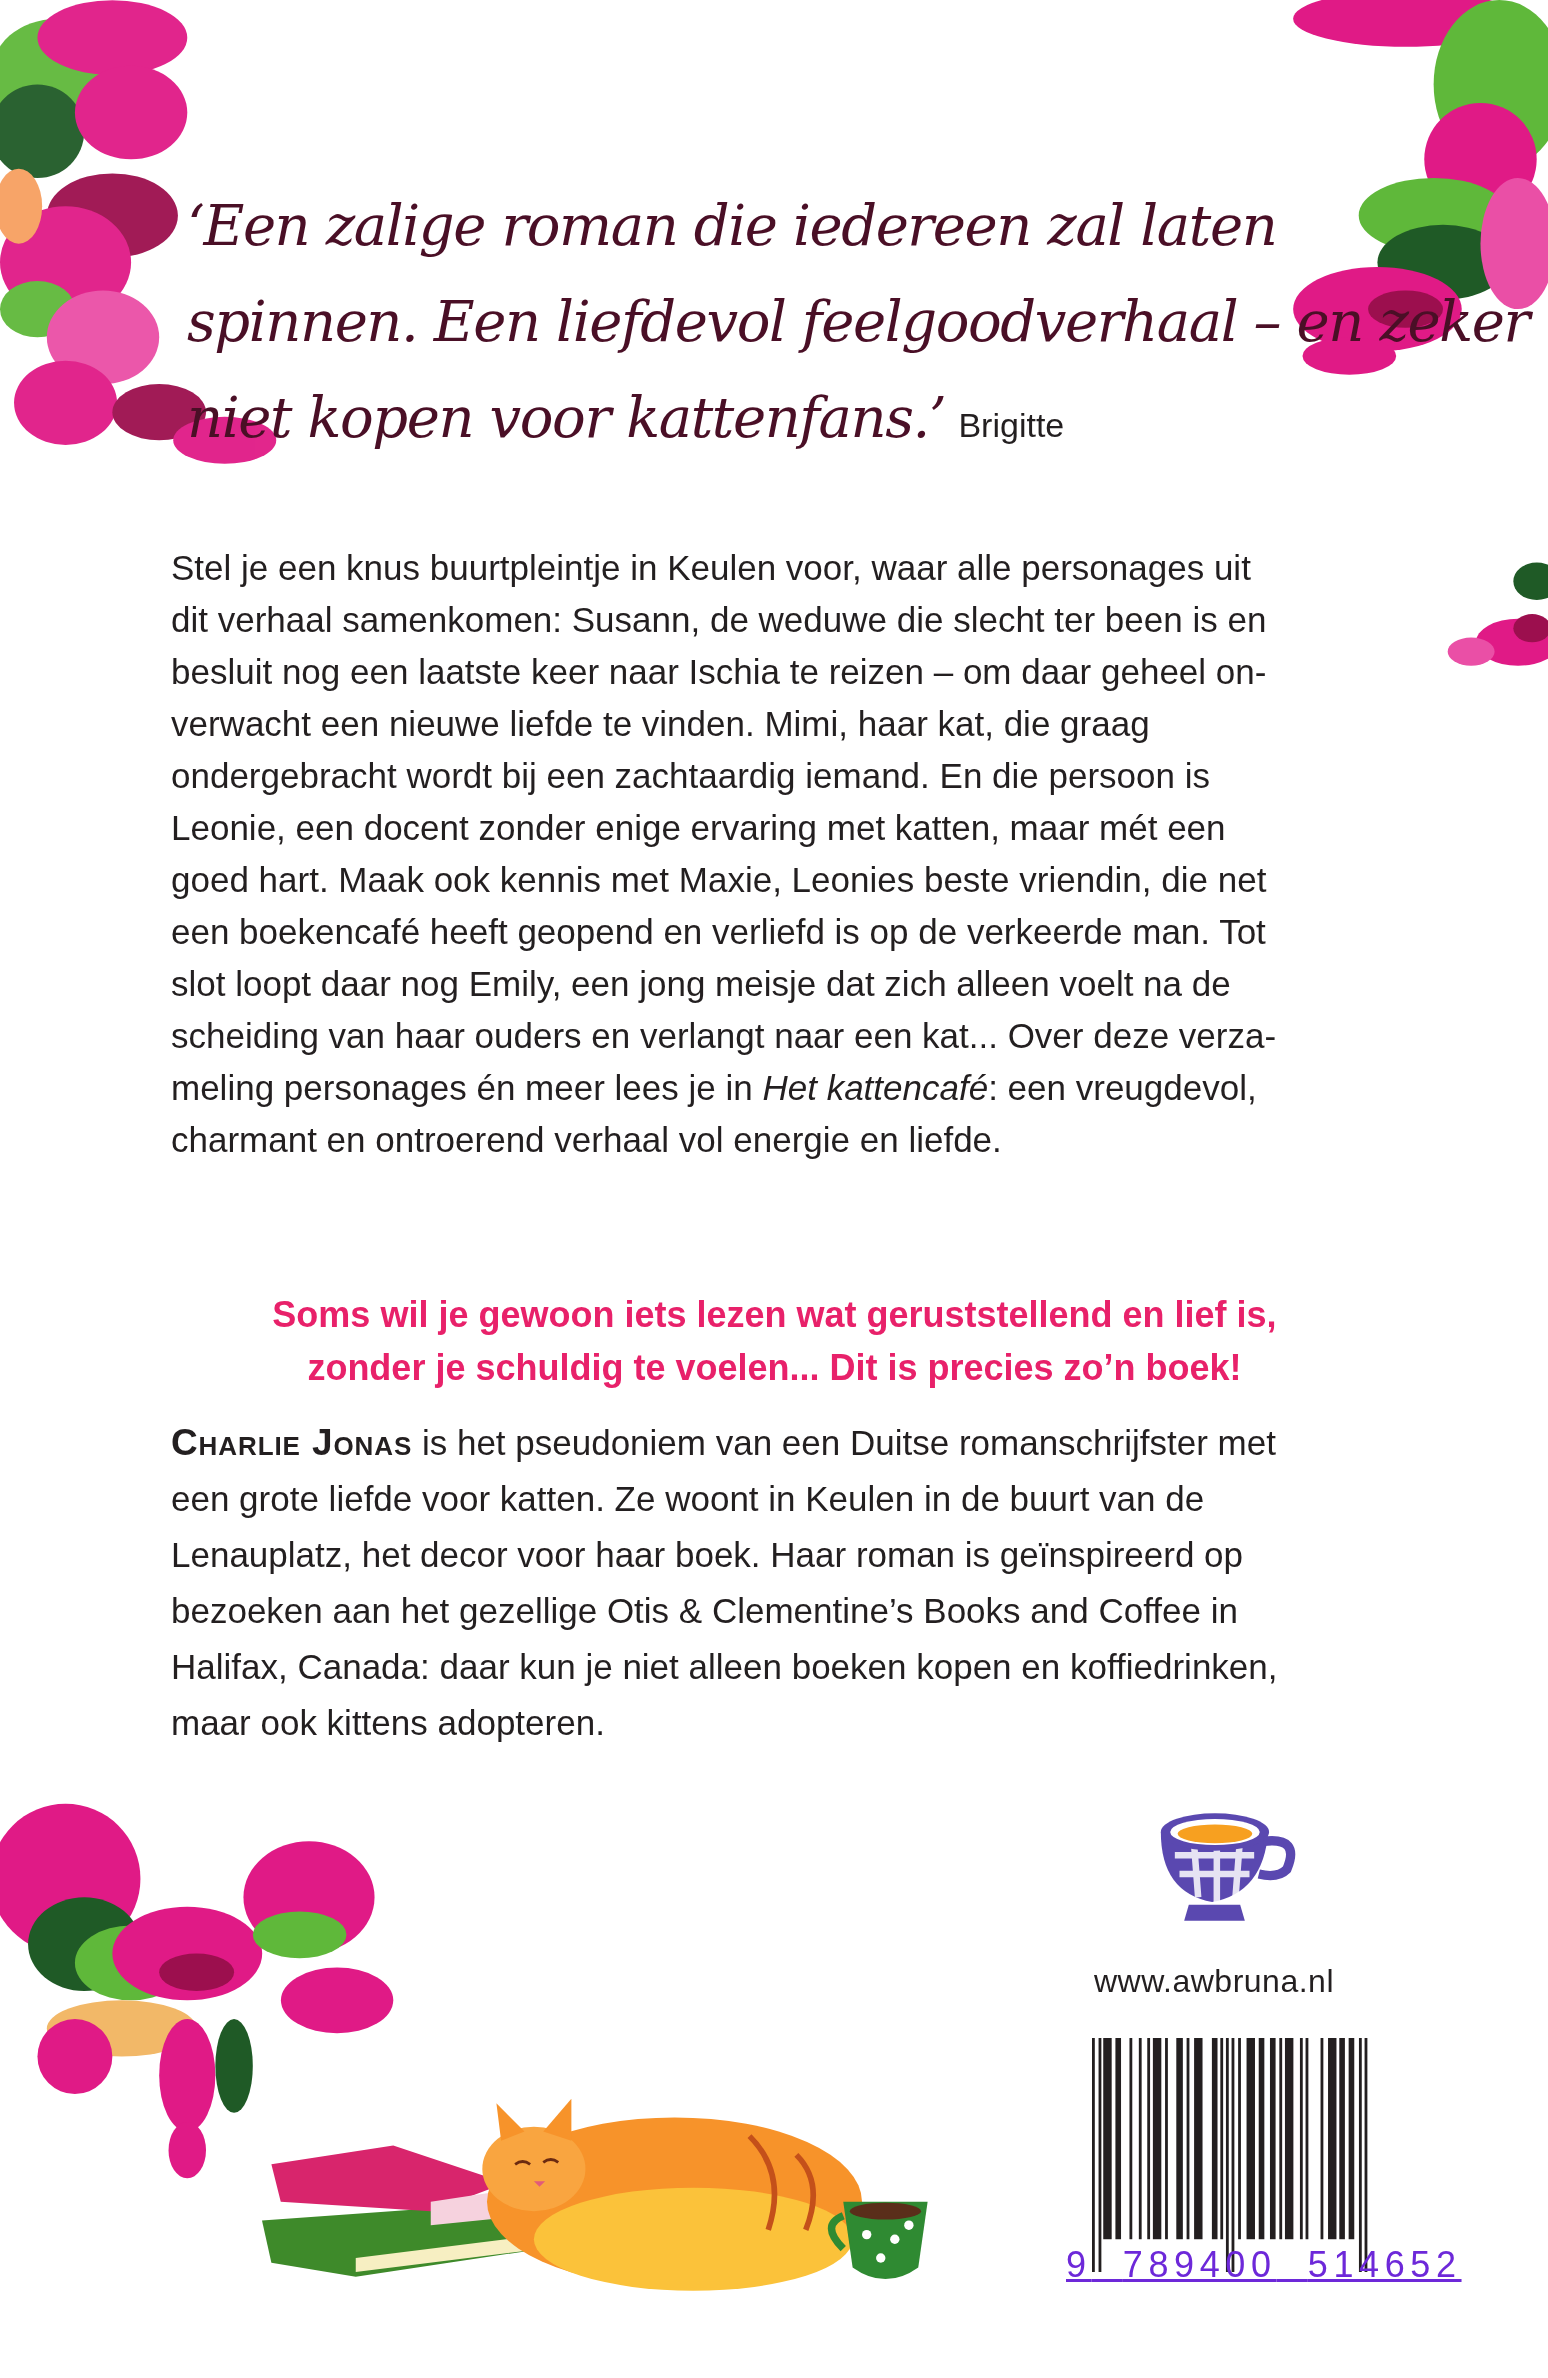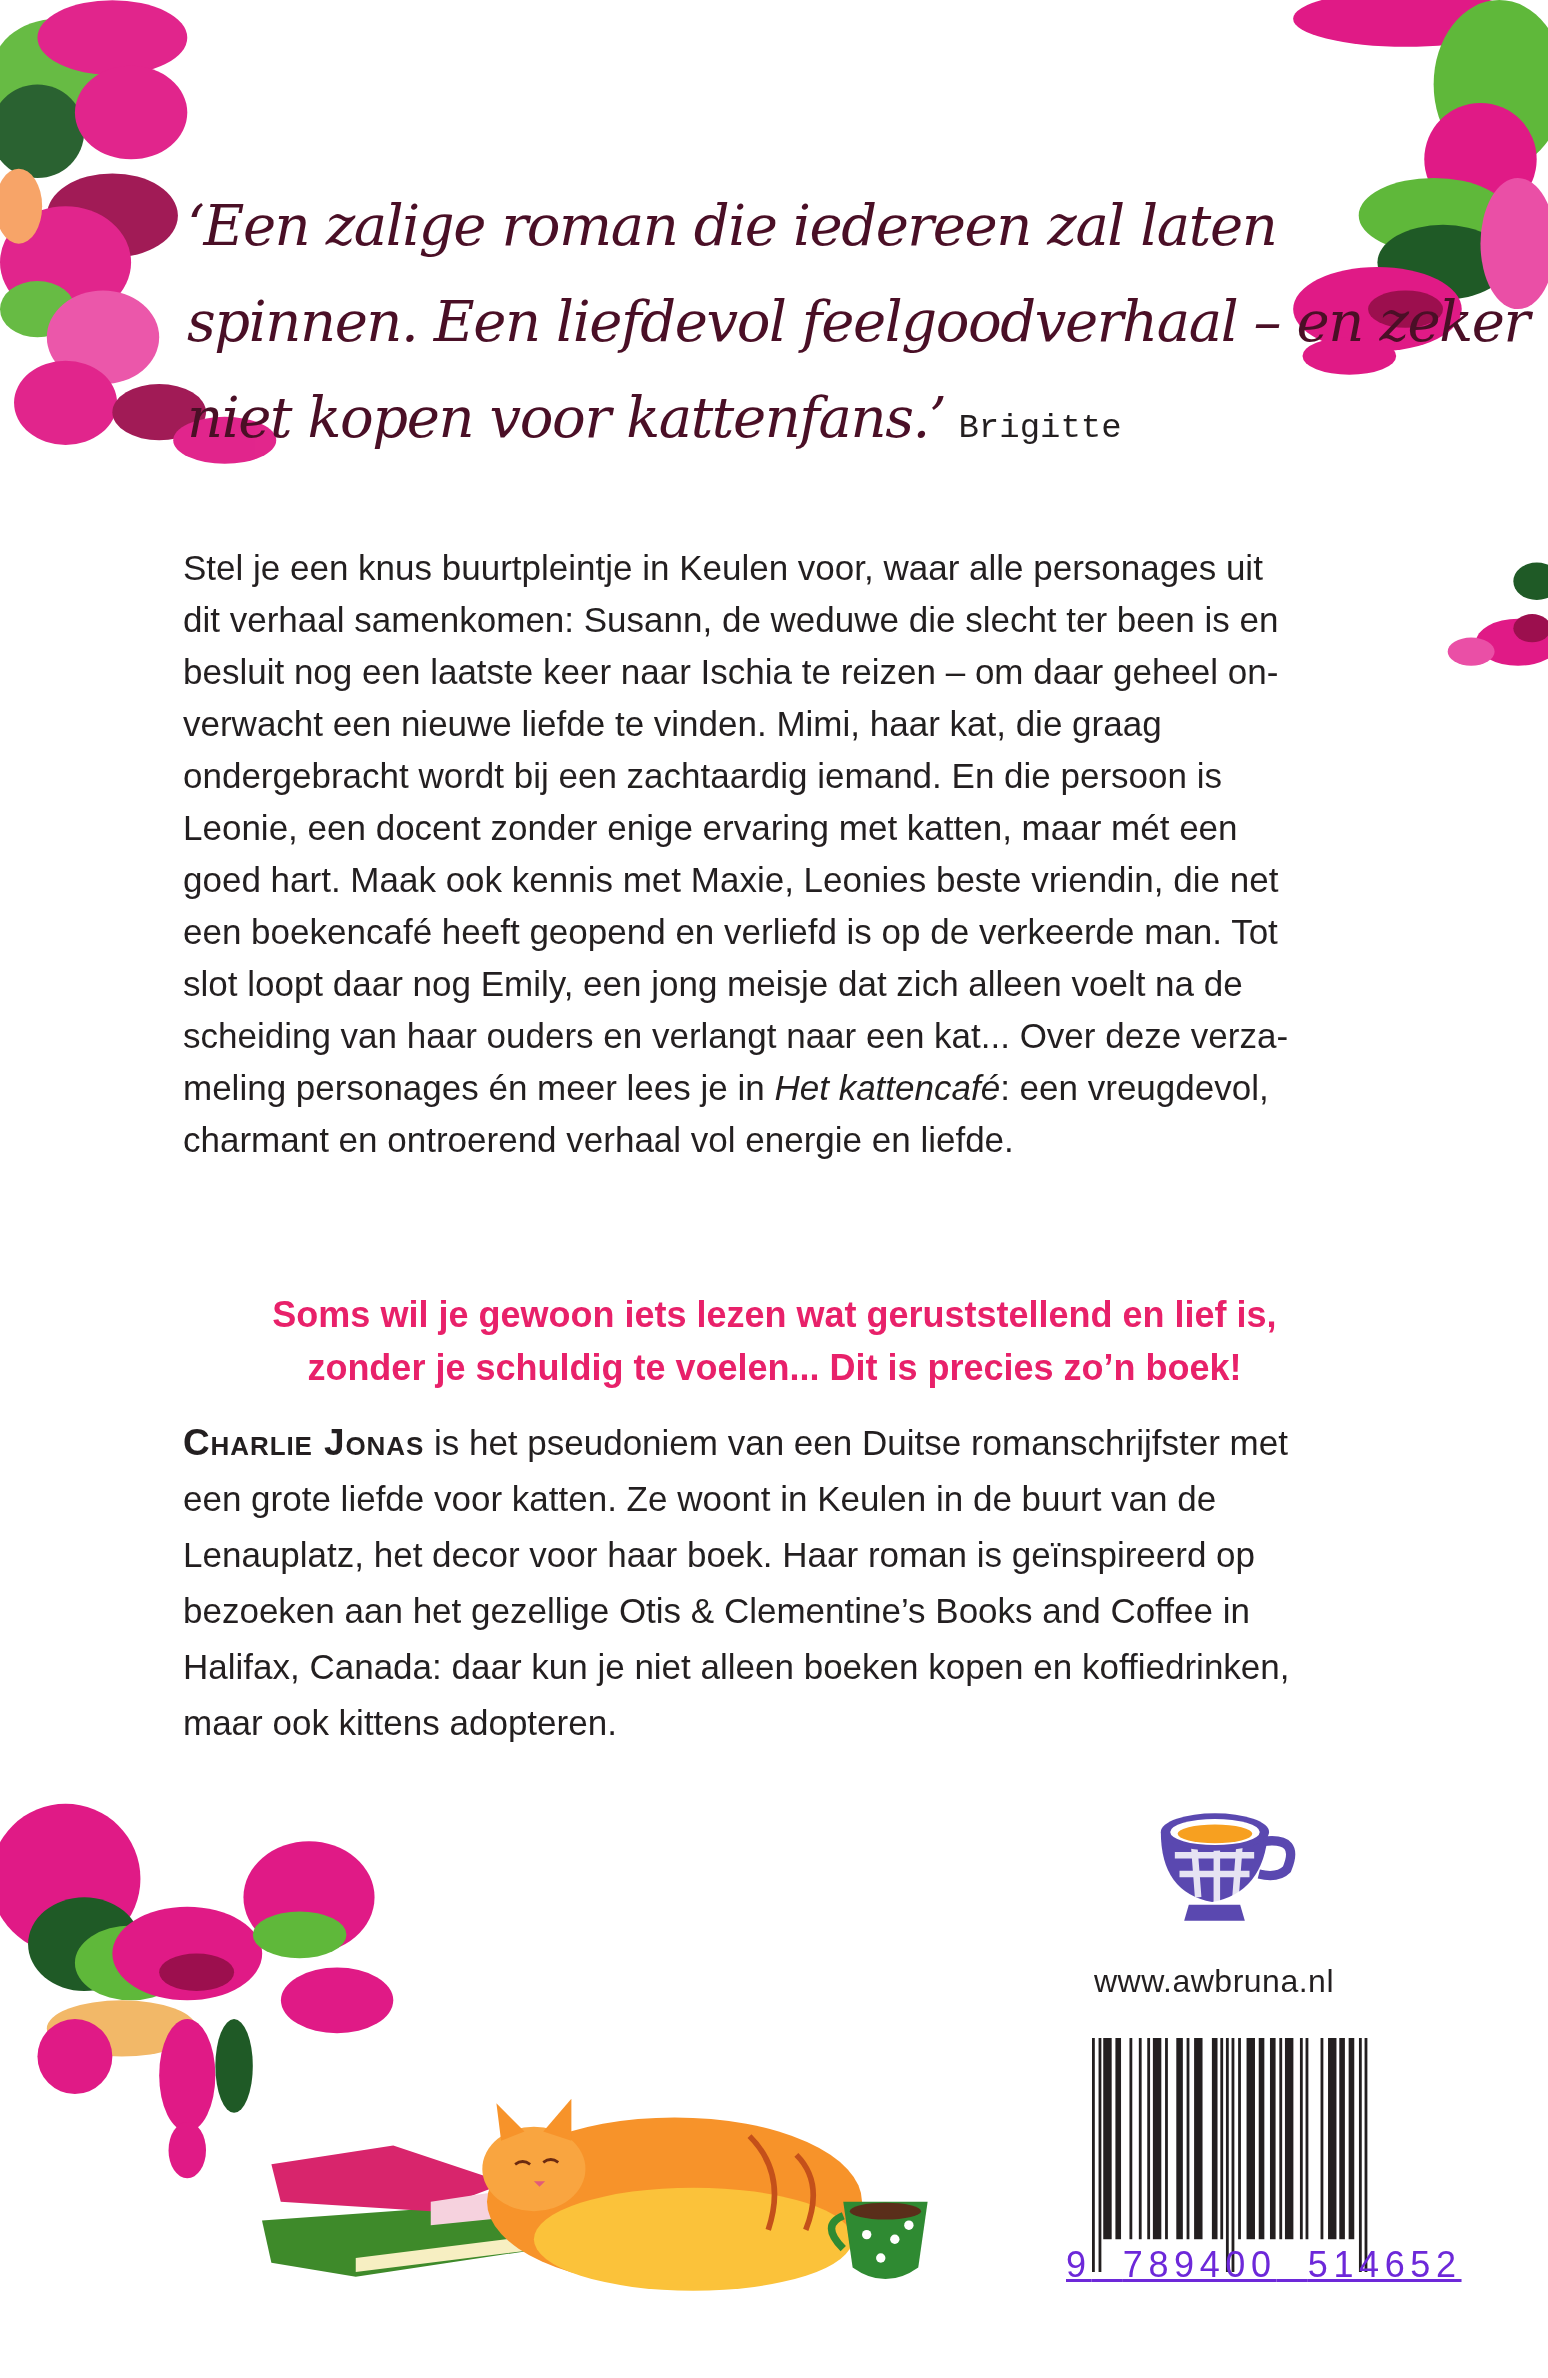--- a/index.html
+++ b/index.html
@@ -8,31 +8,31 @@
 
   
   .quote {
     position: absolute; left: 187px; top: 178px; width: 1171px;
     color: #4a0f26;
     font-family: "DejaVu Serif", serif; font-style: italic;
     font-size: 56px; line-height: 96px; letter-spacing: -1.4px;
   }
   .quote-line { display: block; white-space: nowrap; }
   .quote-attrib {
-    font-family: Liberation Mono, monospace; font-style: normal;
+    font-family: Liberation Sans, sans-serif; font-style: normal;
     font-size: 34px; color: #231f20; letter-spacing: 0; margin-left: 13px;
   }
 
   
   .blurb {
     position: absolute; left: 171px; top: 542px; width: 937px;
     font-size: 35px; line-height: 52px; text-align: justify;
     font-family: "Liberation Sans", sans-serif; color: #231f20;
   }
-  .blurb-line { display: block; text-align: justify; text-align-last: justify; white-space: nowrap; margin-left: 12px; }
+  .blurb-line { display: block; text-align: justify; text-align-last: justify; white-space: nowrap; }
   .blurb-line.last { text-align-last: left; }
   .tagline {
     position: absolute; left: 225px; top: 1288px; width: 1099px;
     text-align: center; color: #e8216a; font-weight: bold;
     font-size: 36px; line-height: 53px;
   }
   .tagline-line { display: block; }
   .bio {
     position: absolute; left: 171px; top: 1415px; width: 937px;
     font-size: 35px; line-height: 56px;

